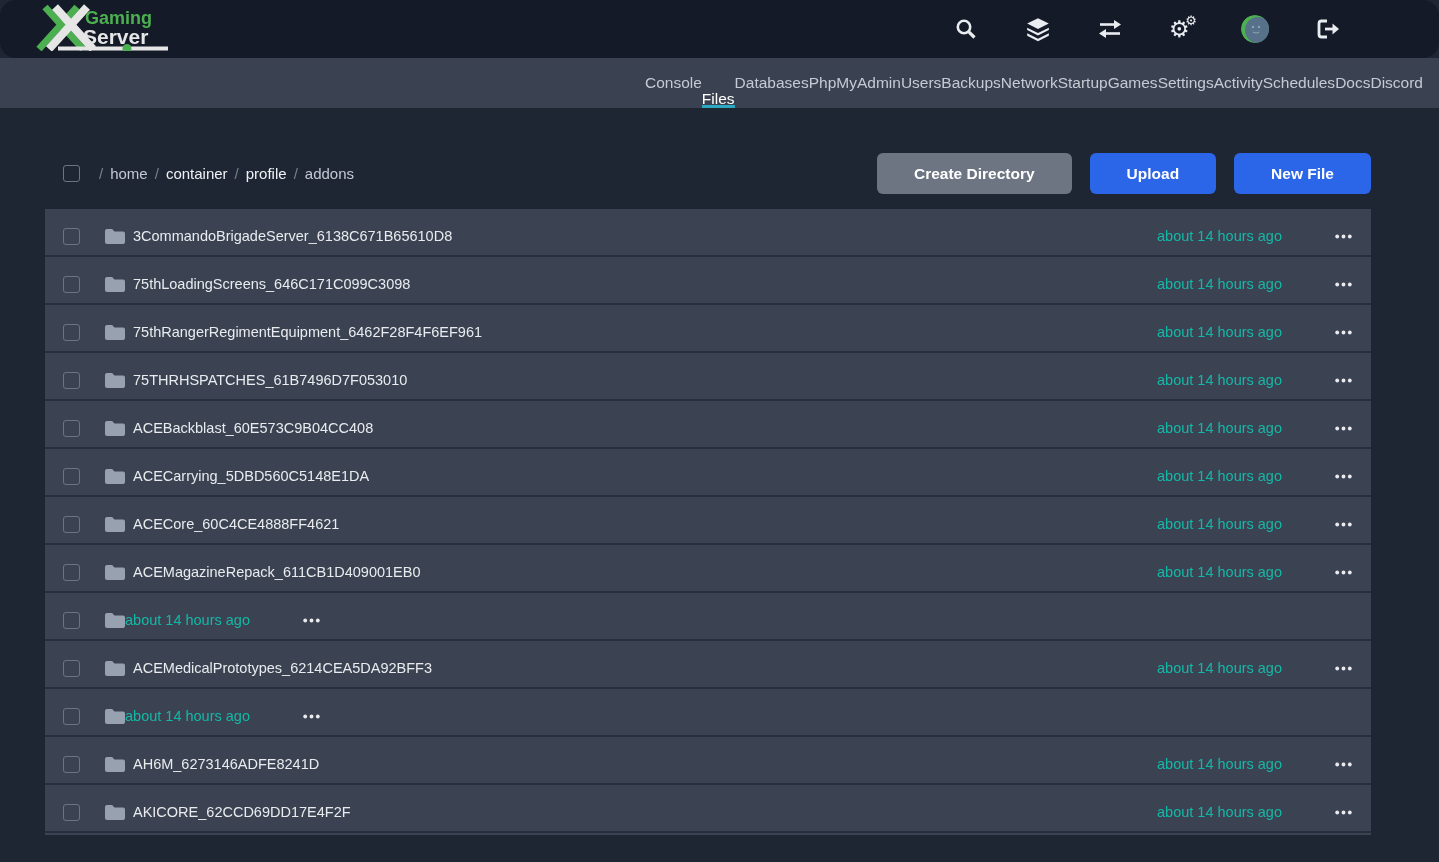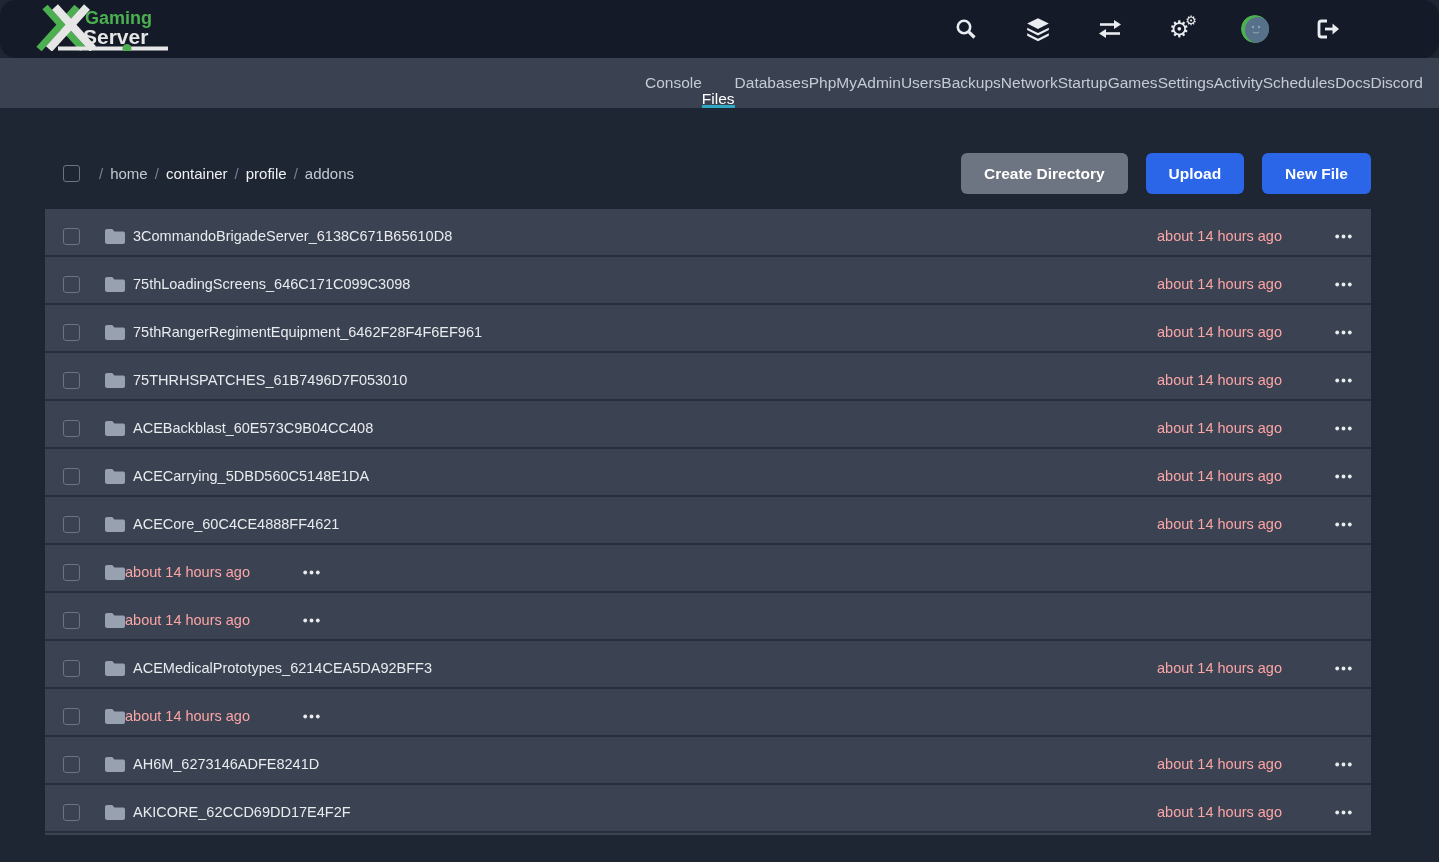--- a/index.html
+++ b/index.html
@@ -58,36 +58,36 @@
   }
   .breadcrumb { display:flex; align-items:center; margin-left:12px; font-size:15px; }
   .bc-slash { color:#78808e; margin:0 7px; }
   .bc-seg { color:#c3c9d3; }
   .bc-seg.link { color:#eff1f4; cursor:pointer; }
 
   .toolbar-buttons { display:flex; gap:18px; }
   .btn {
     height:41px; border:none; border-radius:6px; color:#ffffff;
     font-family:"Liberation Sans", sans-serif;
-    font-size:15.5px; font-weight:700; padding:0 23px; cursor:pointer;
+    font-size:15.5px; font-weight:700; padding:0 37px; cursor:pointer;
   }
   .btn-gray { background:#6d7582; }
   .btn-blue { background:#2b65e8; }
 
   
   .file-list { margin-top:15px; }
   .file-row {
     height:48px; background:#3b4353; border-bottom:2px solid #272e3d;
     display:flex; align-items:center;
     padding:8px 19px 0 18px; cursor:pointer;
   }
   .folder-icon { margin-left:25px; flex:0 0 auto; display:flex; }
   .file-name { margin-left:8px; font-size:14.5px; color:#e9ebee; flex:1;
     white-space:nowrap; overflow:hidden; }
-  .file-modified { font-size:14.5px; color:#fca5a5; flex:0 0 auto; }
+  .file-modified { font-size:14.5px; color:#14b8a6; flex:0 0 auto; }
   .dots-btn { margin-left:53px; flex:0 0 auto; display:flex; cursor:pointer; }
   .row-sliver { height:2px; background:#3b4353; }
 </style>
 </head>
 <body>
 
 <header class="top-header">
   <a class="logo">
     <svg width="140" height="48" viewBox="0 0 140 48">
 
@@ -312,20 +312,21 @@
       </svg>
     </span>
   </div>
       <div class="file-row">
     <span class="checkbox"></span>
     <span class="folder-icon">
       <svg width="20" height="16" viewBox="0 0 20 16">
         <path d="M0 3 A2 2 0 0 1 2 1 H7.2 L9.4 3.4 H18 A2 2 0 0 1 20 5.4 V14 A2 2 0 0 1 18 16 H2 A2 2 0 0 1 0 14 Z" fill="#98a1b0"></path>
       </svg>
     </span>
+    <span class="file-name">ACEMagazineRepack_611CB1D409001EB0</span>
     <span class="file-modified">about 14 hours ago</span>
     <span class="dots-btn">
       <svg width="17" height="5" viewBox="0 0 17 5">
         <circle cx="2.2" cy="2.5" r="1.9" fill="#e8eaee"></circle>
         <circle cx="8.5" cy="2.5" r="1.9" fill="#e8eaee"></circle>
         <circle cx="14.8" cy="2.5" r="1.9" fill="#e8eaee"></circle>
       </svg>
     </span>
   </div>
       <div class="file-row">

